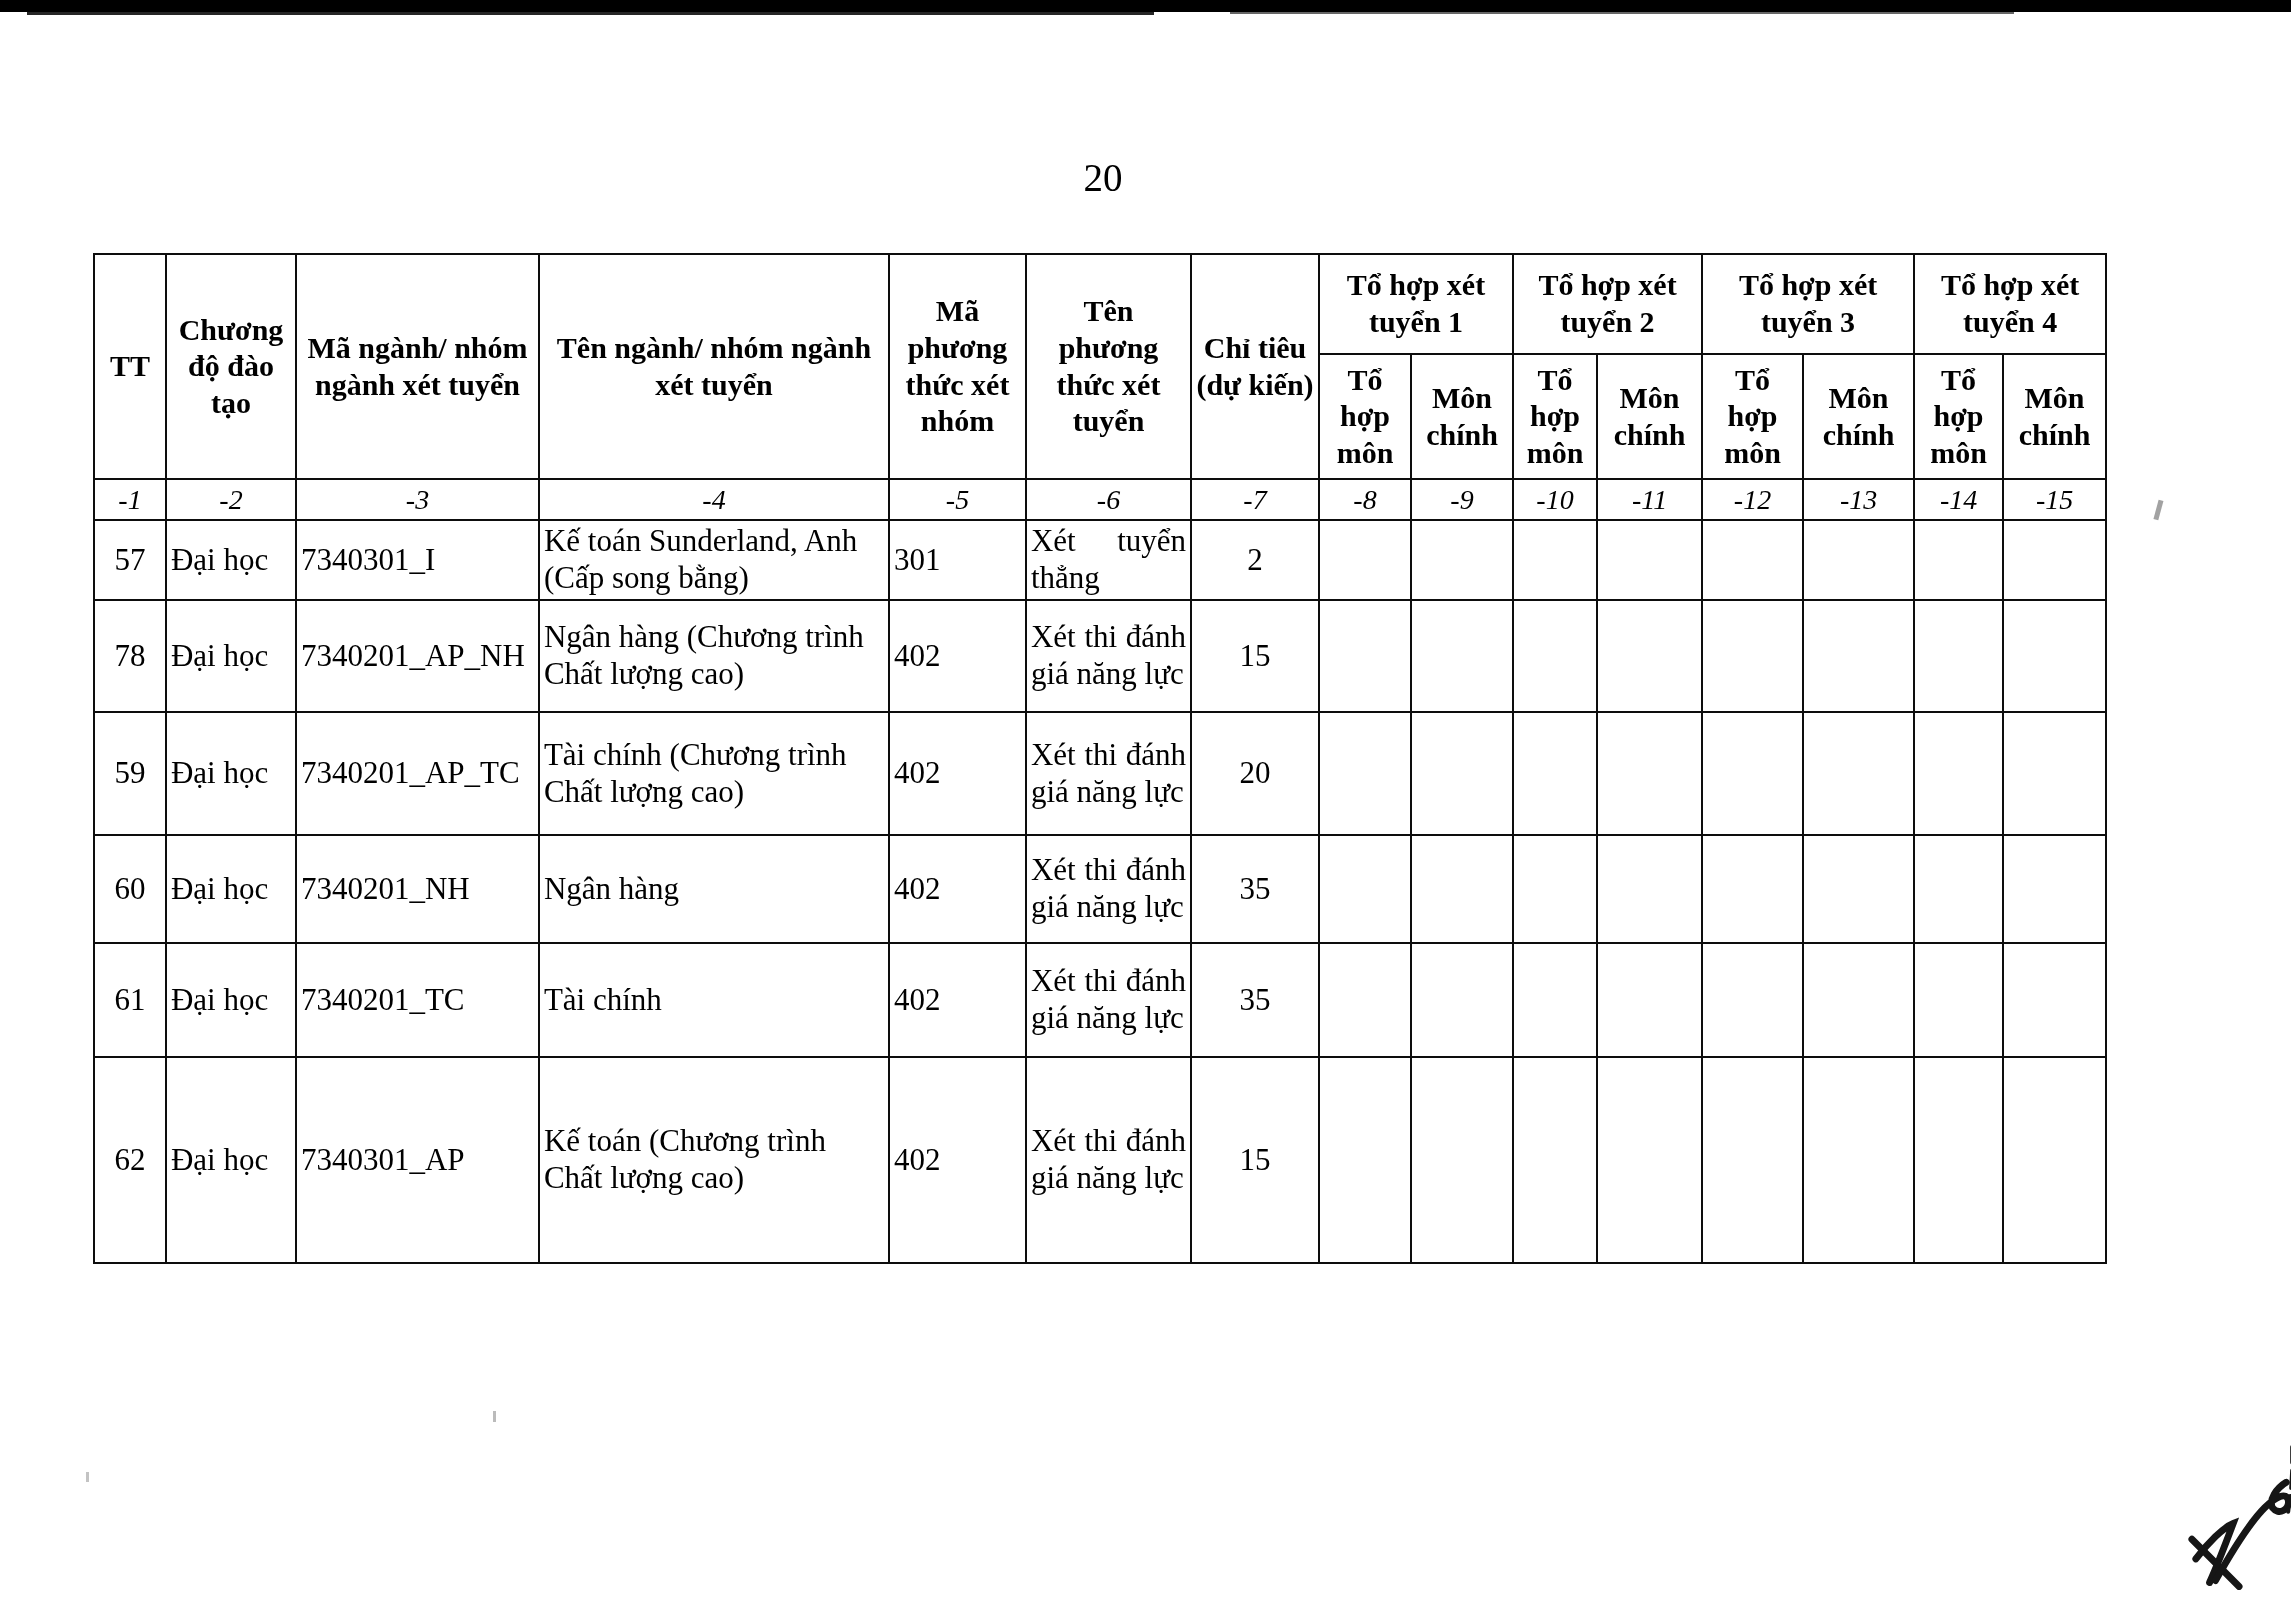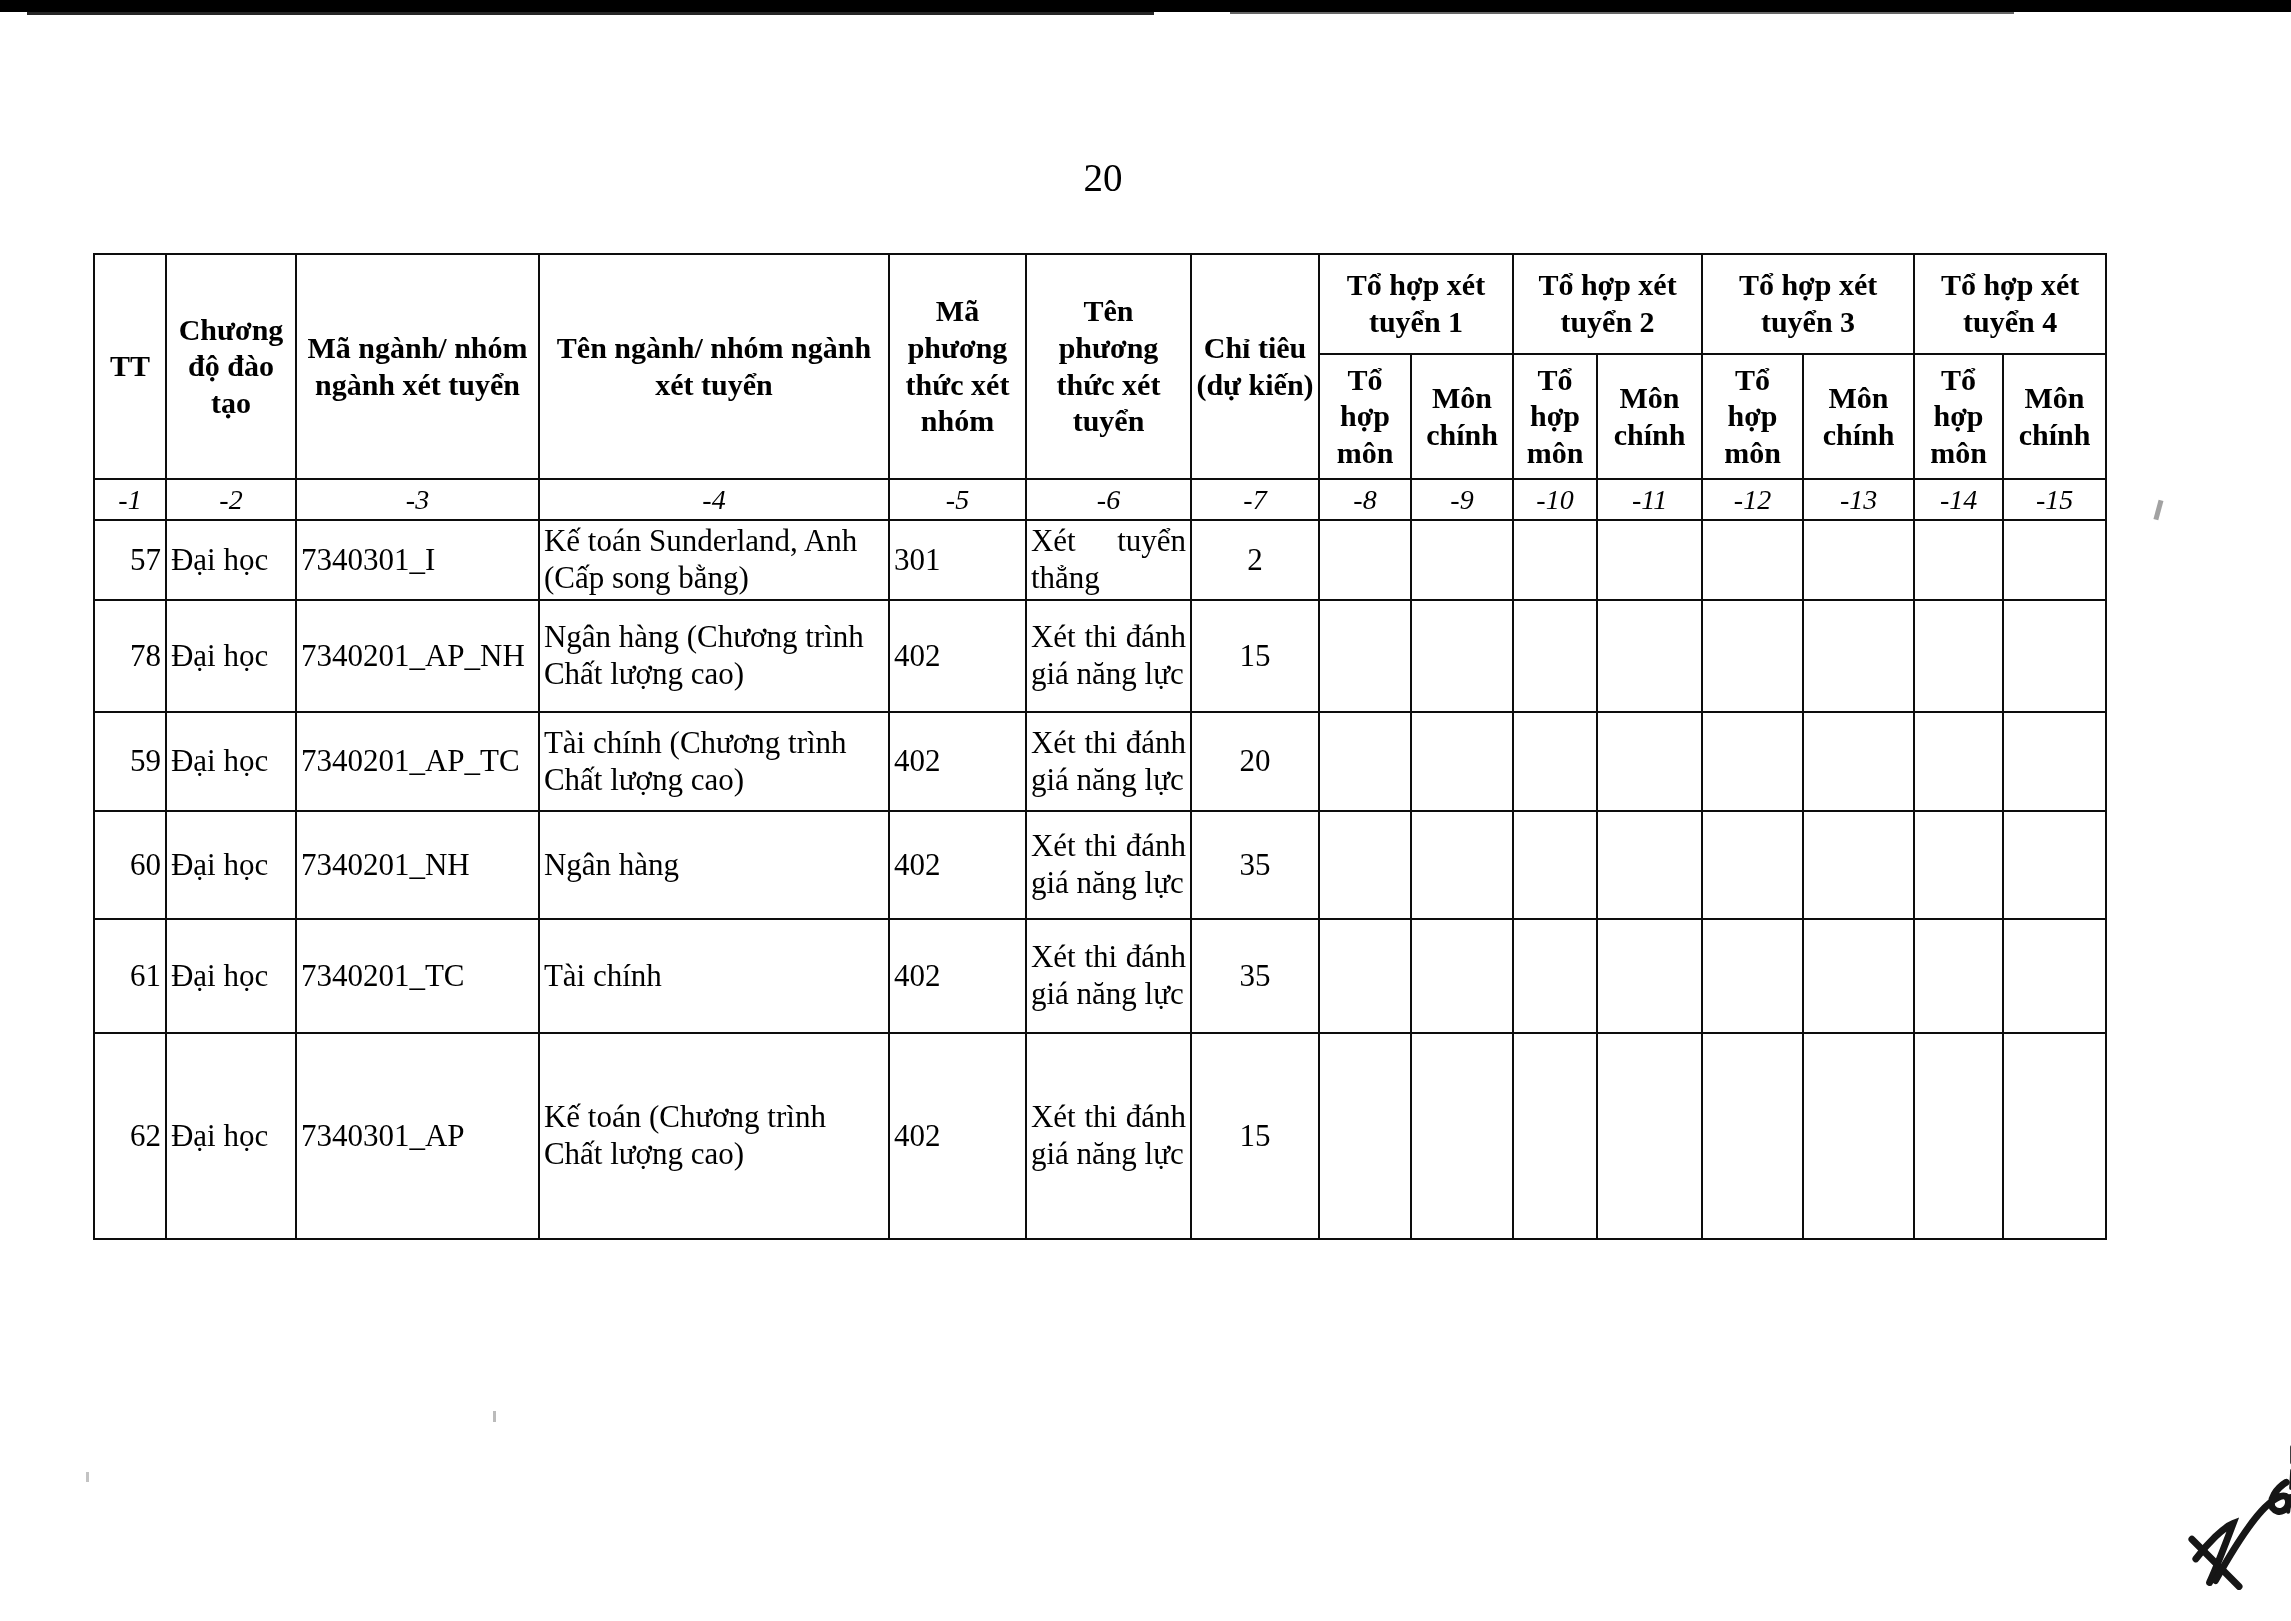--- a/index.html
+++ b/index.html
@@ -45,23 +45,23 @@
   tr.hrow1 { height:100px; }
   tr.hrow2 { height:125px; }
   tr.numrow { height:41px; }
   .numrow td {
     font-style:italic; font-size:28px;
     text-align:center; vertical-align:middle; padding:0;
   }
   .datarow td {
     font-size:31px; line-height:1.18; vertical-align:middle;
   }
-  .r0 { height:80px; } .r1 { height:112px; } .r2 { height:99px; }
+  .r0 { height:80px; } .r1 { height:112px; } .r2 { height:123px; }
   .r3 { height:108px; } .r4 { height:114px; } .r5 { height:206px;padding-left:16px; }
-  .c-tt    { text-align:right;margin-top:32px; }
+  .c-tt    { text-align:center;margin-top:32px; }
   .c-level { padding-left:11.8px; }
   .c-code  { padding-left:11.8px; }
   .c-name  { padding-left:9.8px; padding-right:5.9px; }
   .c-mcode { padding-left:17.6px; }
   .c-mname { padding-left:7.8px; padding-right:7.8px; text-align:justify; }
   .c-quota { text-align:center; }
   .th-trinhdo { padding:3.9px 13.7px; }
   .th-tenpt   { padding:3.9px 19.6px;border-radius:23px; }
   .signature {
     position:absolute; left:2184px; top:1439px;

